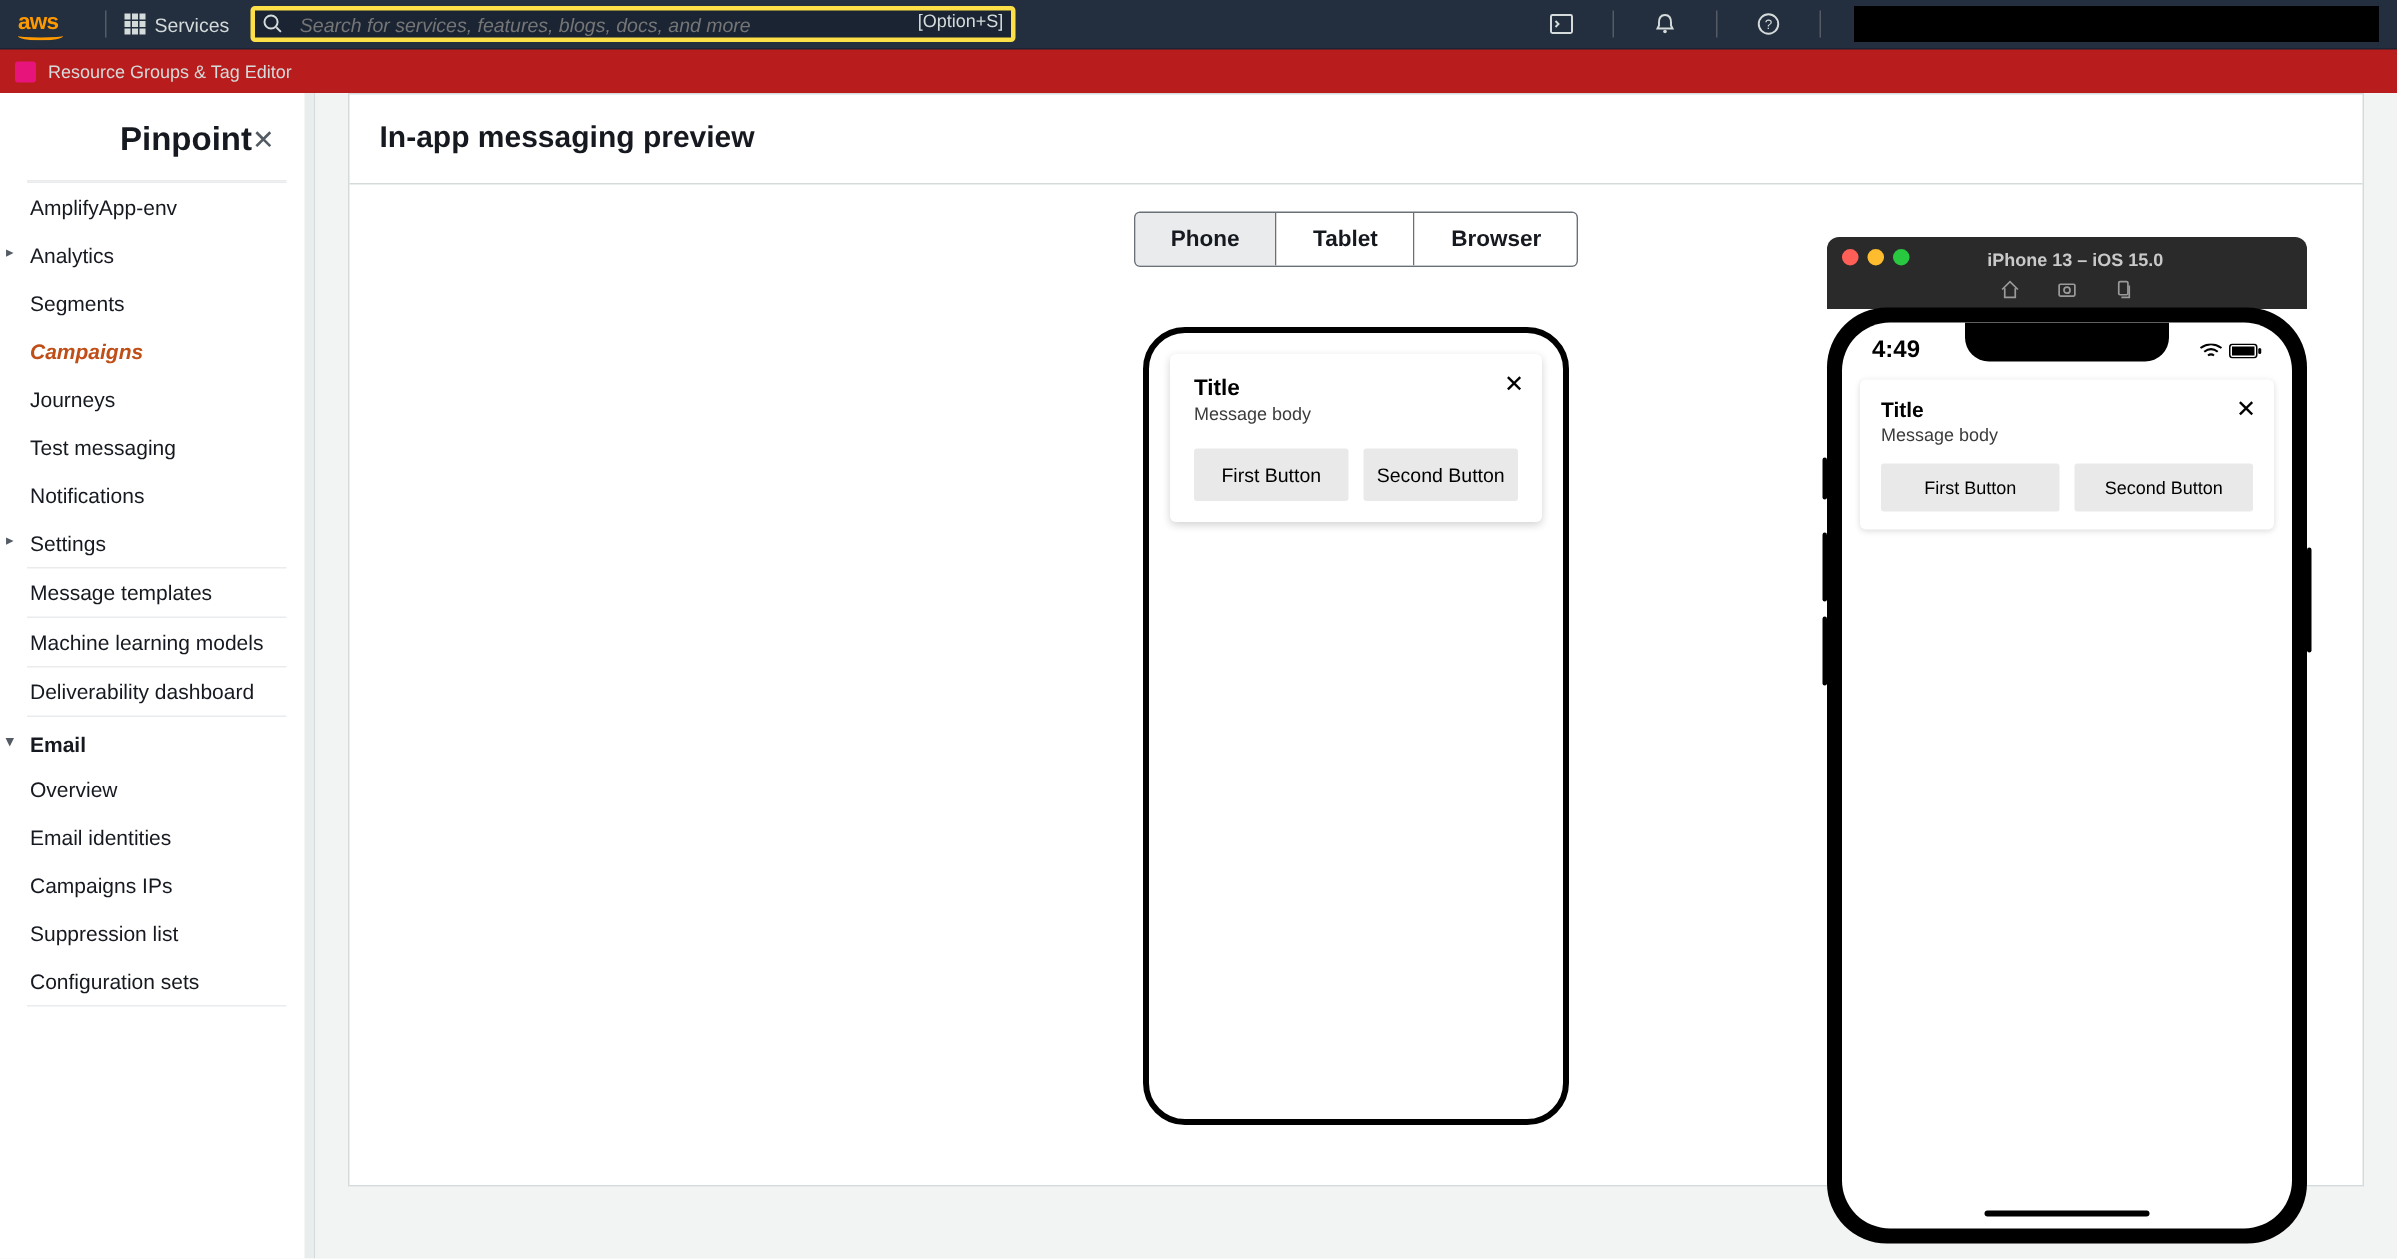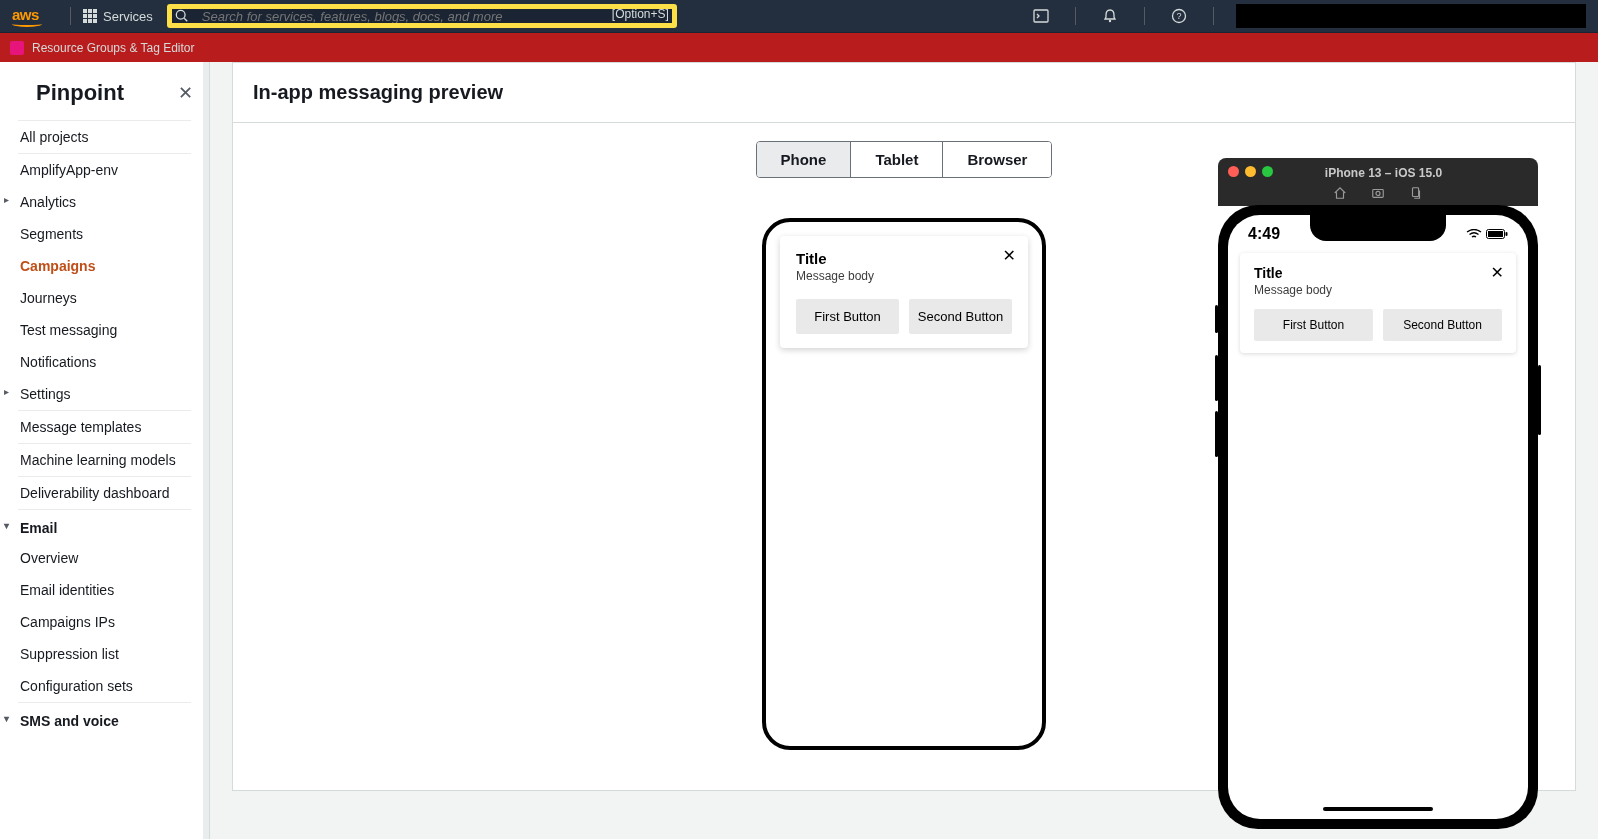--- a/index.html
+++ b/index.html
@@ -7,44 +7,44 @@
 
     
     .topnav { background: #232f3e; height: 32px; display: flex; align-items: center; padding: 0 12px; color: #d5dbdb; font-size: 13px; }
     .aws-logo { color: #ff9900; font-weight: 700; font-size: 15px; letter-spacing: -0.5px; margin-right: 16px; }
     .aws-logo .smile { display: block; height: 6px; border-bottom: 2px solid #ff9900; border-radius: 0 0 50% 50%; width: 30px; margin-top: -2px; }
     .topnav .divider { width: 1px; height: 18px; background: #545b64; margin: 0 12px; }
     .services-btn { display: flex; align-items: center; gap: 6px; cursor: pointer; }
     .grid-icon { display: grid; grid-template-columns: repeat(3, 4px); grid-template-rows: repeat(3, 4px); gap: 1px; }
     .grid-icon span { background: #d5dbdb; }
     .search-wrap { flex: 0 0 510px; margin-left: 14px; position: relative; }
-    .search-wrap input { width: 100%; height: 24px; background: #1a2433; border: 5px solid #fde047; border-radius: 3px; padding: 0 80px 0 30px; color: #d5dbdb; font-style: italic; font-size: 13px; }
+    .search-wrap input { width: 100%; height: 24px; background: #1a2433; border: 3px solid #fde047; border-radius: 3px; padding: 0 80px 0 30px; color: #d5dbdb; font-style: italic; font-size: 13px; }
     .search-wrap .mag { position: absolute; left: 8px; top: 5px; }
     .search-kbd { position: absolute; right: 8px; top: 3px; color: #d5dbdb; font-size: 12px; }
     .topnav-spacer { flex: 1; }
     .topnav-right { display: flex; align-items: center; gap: 0; }
     .topnav-right .icon-btn { padding: 0 14px; cursor: pointer; }
     .region-blackbox { width: 350px; height: 24px; background: #000; margin-left: 10px; }
 
     
     .secondnav { background: #b91c1c; height: 30px; display: flex; align-items: center; padding: 0 10px; color: #d5dbdb; font-size: 12px; border-top: 1px solid #1a2433; }
     .rg-icon { width: 14px; height: 14px; background: #e7157b; margin-right: 8px; border-radius: 2px; }
 
     
     .layout { display: flex; height: calc(100vh - 62px); }
 
     
     .sidebar { width: 210px; background: #fff; border-right: 1px solid #d5dbdb; overflow-y: auto; padding-bottom: 20px; position: relative; }
     .sidebar-scroll-hint { position: absolute; right: 0; top: 0; width: 6px; height: 100%; background: #eaeded; }
-    .sb-header { display: flex; justify-content: space-between; align-items: center; padding: 18px 16px 14px 36px; }
+    .sb-header { display: flex; align-items: center; padding: 18px 16px 14px 36px; margin-left: 44px; }
     .sb-header h1 { font-size: 22px; font-weight: 700; color: #16191f; }
     .sb-close { font-size: 18px; color: #545b64; cursor: pointer; }
     .sb-sep { border: none; border-top: 1px solid #e9ebed; margin: 0 18px; }
     .sb-link { display: block; padding: 8px 20px; font-size: 14px; color: #16191f; cursor: pointer; }
-    .sb-link.active { color: #bf4e17; font-weight: 700; }
+    .sb-link.active { color: #bf4e17; font-weight: 700; font-style: italic; }
     .sb-link.expandable::before { content: "▸"; position: absolute; left: 4px; font-size: 10px; color: #545b64; }
     .sb-link-wrap { position: relative; }
     .sb-section { padding: 10px 20px 6px 20px; font-weight: 700; font-size: 14px; color: #16191f; cursor: pointer; position: relative; }
     .sb-section::before { content: "▾"; position: absolute; left: 4px; font-size: 10px; color: #545b64; }
 
     
     .main { flex: 1; background: #f2f3f3; padding: 0; overflow: auto; position: relative; }
     .main-inner { background: #fff; margin: 0 22px 0 22px; border: 1px solid #d5dbdb; min-height: 700px; }
     .panel-title { font-size: 20px; font-weight: 700; color: #16191f; padding: 18px 20px; border-bottom: 1px solid #d5dbdb; }
     .preview-area { padding: 18px 20px 40px 20px; display: flex; flex-direction: column; align-items: center; justify-content: flex-end; }
@@ -160,21 +160,20 @@
 
 <div class="layout">
 
   <div class="sidebar">
     <div class="sidebar-scroll-hint"></div>
     <div class="sb-header">
       <h1>Pinpoint</h1>
       <span class="sb-close">✕</span>
     </div>
     <hr class="sb-sep">
-    <a class="sb-link">All projects</a>
     <hr class="sb-sep">
     <a class="sb-link">AmplifyApp-env</a>
     <div class="sb-link-wrap">
         <a class="sb-link expandable">Analytics</a>
       </div>
     <a class="sb-link">Segments</a>
     <a class="sb-link active">Campaigns</a>
     <a class="sb-link">Journeys</a>
     <a class="sb-link">Test messaging</a>
     <a class="sb-link">Notifications</a>
@@ -188,21 +187,20 @@
     <hr class="sb-sep">
     <a class="sb-link">Deliverability dashboard</a>
     <hr class="sb-sep">
     <div class="sb-section">Email</div>
     <a class="sb-link">Overview</a>
     <a class="sb-link">Email identities</a>
     <a class="sb-link">Campaigns IPs</a>
     <a class="sb-link">Suppression list</a>
     <a class="sb-link">Configuration sets</a>
     <hr class="sb-sep">
-    <div class="sb-section">SMS and voice</div>
   </div>
 
   <div class="main">
     <div class="main-inner">
       <div class="panel-title">In-app messaging preview</div>
       <div class="preview-area">
         <div class="segmented">
           <button class="selected">Phone</button>
           <button>Tablet</button>
           <button>Browser</button>

